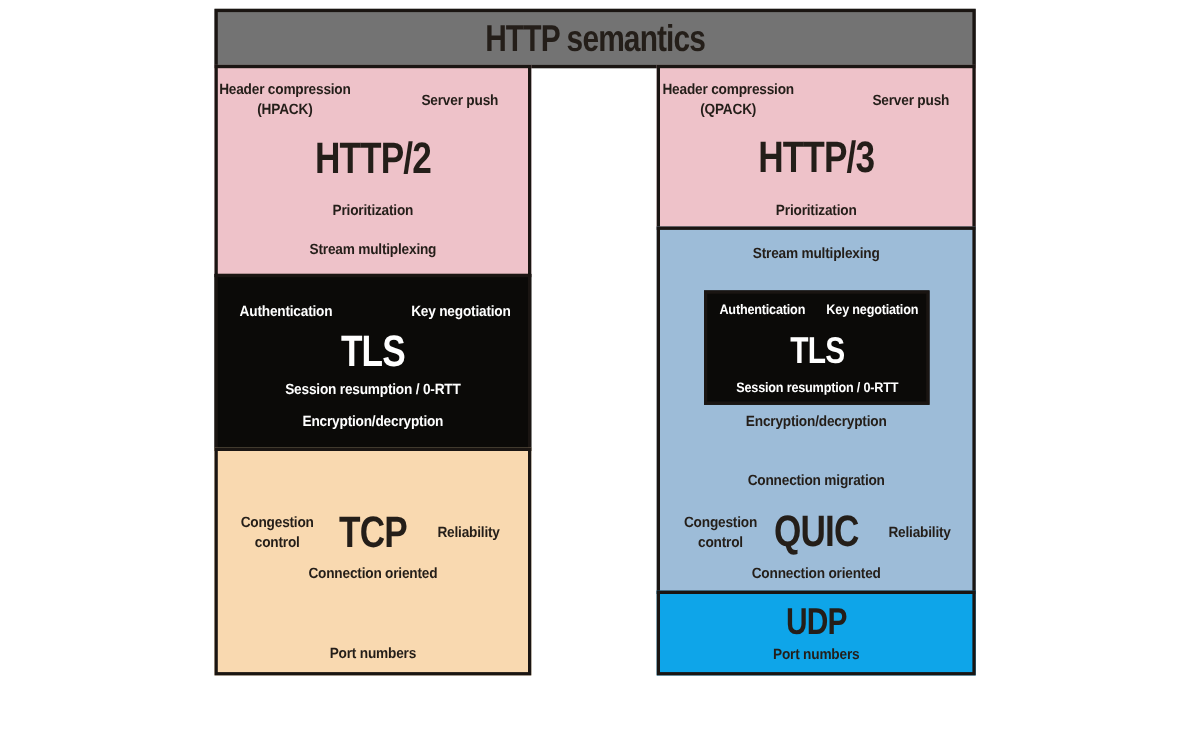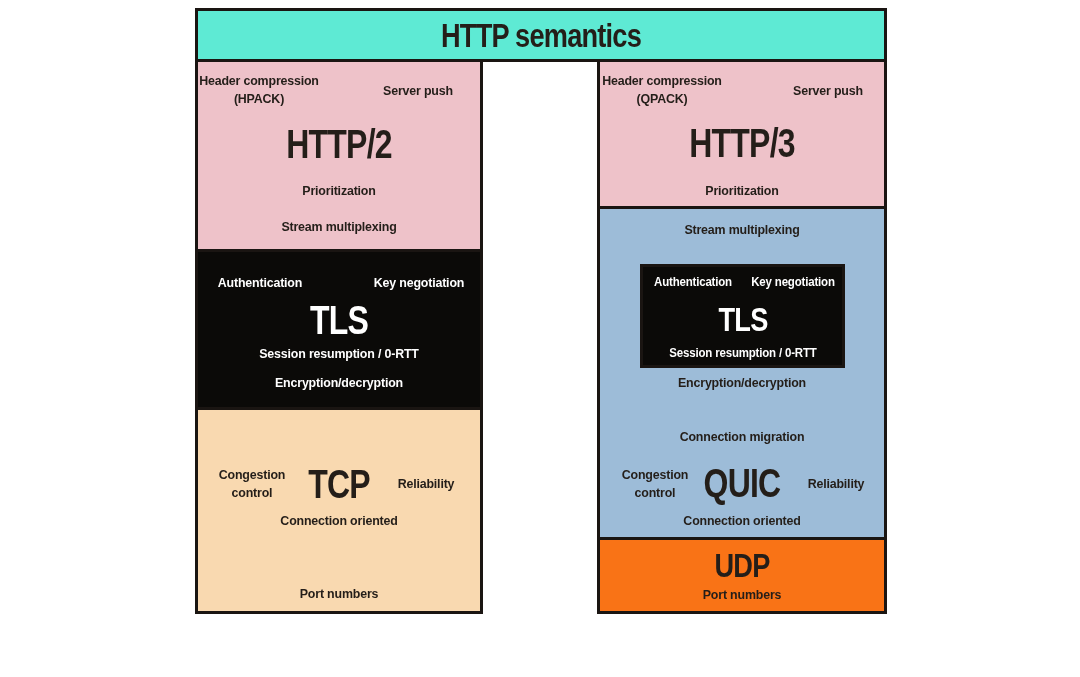--- a/index.html
+++ b/index.html
@@ -9,26 +9,26 @@
     height: 677px;
     background: #ffffff;
     font-family: "Liberation Sans", sans-serif;
     overflow: hidden;
   }
   .blk {
     position: absolute;
     box-sizing: border-box;
     border: 3px solid #1a1512;
   }
-  .bg-banner { background: #5eead4; }
+  .bg-banner { background: #737373; }
   .bg-pink   { background: #eec2c9; }
   .bg-black  { background: #0b0a08; }
   .bg-peach  { background: #f9d9b0; }
   .bg-blue   { background: #9dbcd8; }
-  .bg-yellow { background: #f97316; padding-left: 12px; }
+  .bg-yellow { background: #0ea5e9; padding-left: 12px; }
   .bg-cyan   { background: #b9f0f8; }
 
   .lbl {
     position: absolute;
     transform: translate(-50%, -50%) scaleX(0.92);
     font-size: 13.5px;
     font-weight: 700;
     color: #241e19;
     letter-spacing: -0.2px;
     line-height: 1.32;

